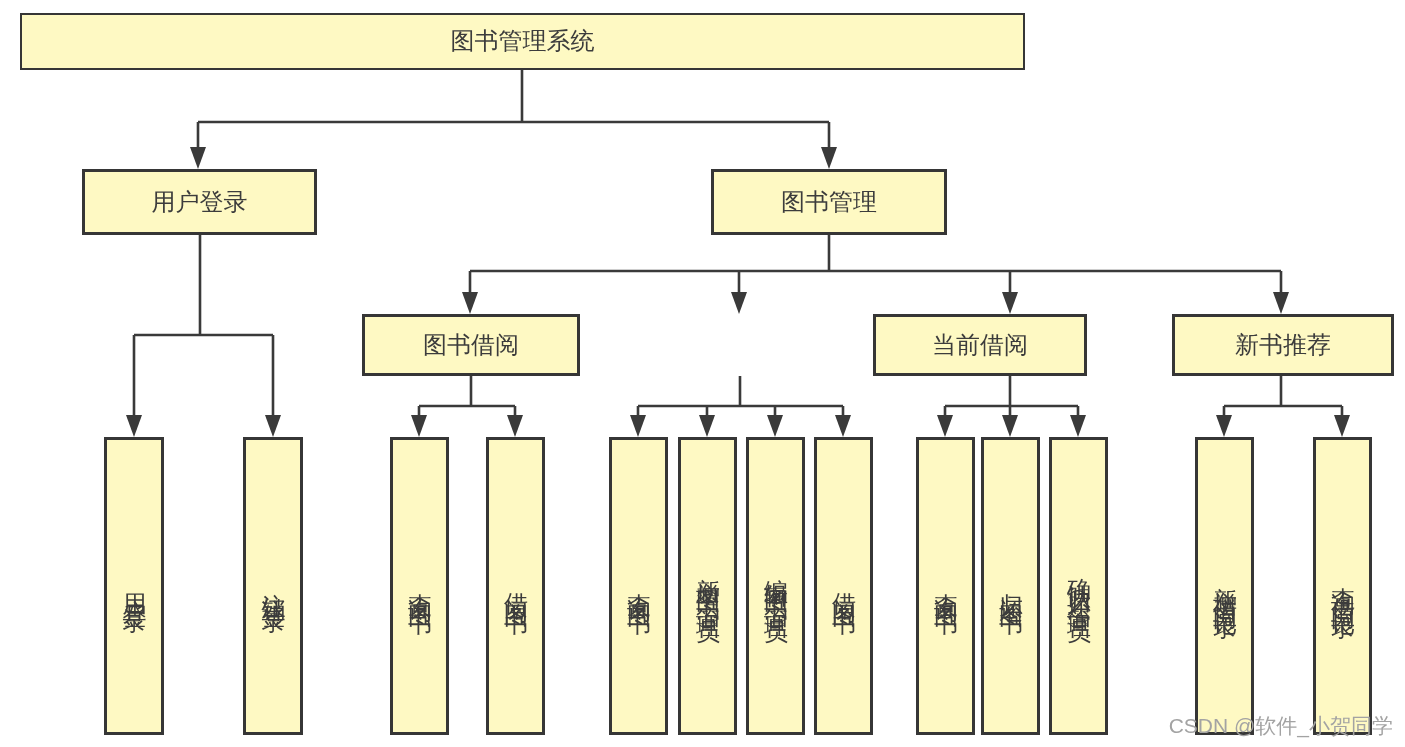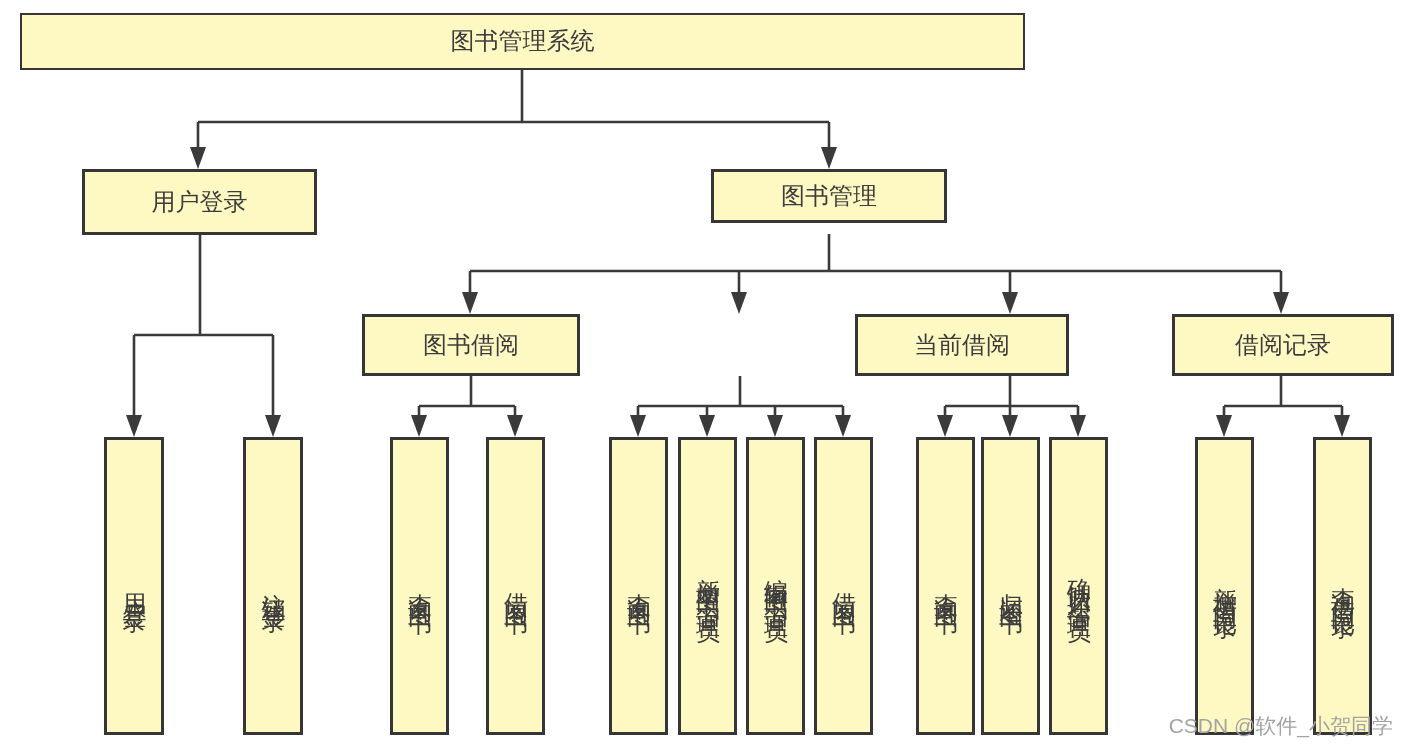--- a/index.html
+++ b/index.html
@@ -85,32 +85,32 @@
     </g>
   </svg>
 
   <div class="box root-box" style="left:20px; top:13px; width:1005px; height:57px;">
     <span>图书管理系统</span>
   </div>
 
   <div class="box" style="left:82px; top:169px; width:235px; height:66px;">
     <span>用户登录</span>
   </div>
-  <div class="box" style="left:711px; top:169px; width:236px; height:54px;">
+  <div class="box" style="left:711px; top:169px; width:236px; height:66px;">
     <span>图书管理</span>
   </div>
 
   <div class="box" style="left:362px; top:314px; width:218px; height:62px;">
     <span>图书借阅</span>
   </div>
-  <div class="box" style="left:855px; top:314px; width:214px; height:62px;">
+  <div class="box" style="left:873px; top:314px; width:214px; height:62px;">
     <span>当前借阅</span>
   </div>
   <div class="box" style="left:1172px; top:314px; width:222px; height:62px;">
-    <span>借阅记录</span>
+    <span>新书推荐</span>
   </div>
 
   <div class="box v-box" style="left:104px; top:437px; width:60px; height:298px;">
     <span>用户登录</span>
   </div>
   <div class="box v-box" style="left:243px; top:437px; width:60px; height:298px;">
     <span>注销登录</span>
   </div>
 
   <div class="box v-box" style="left:390px; top:437px; width:59px; height:298px;">

